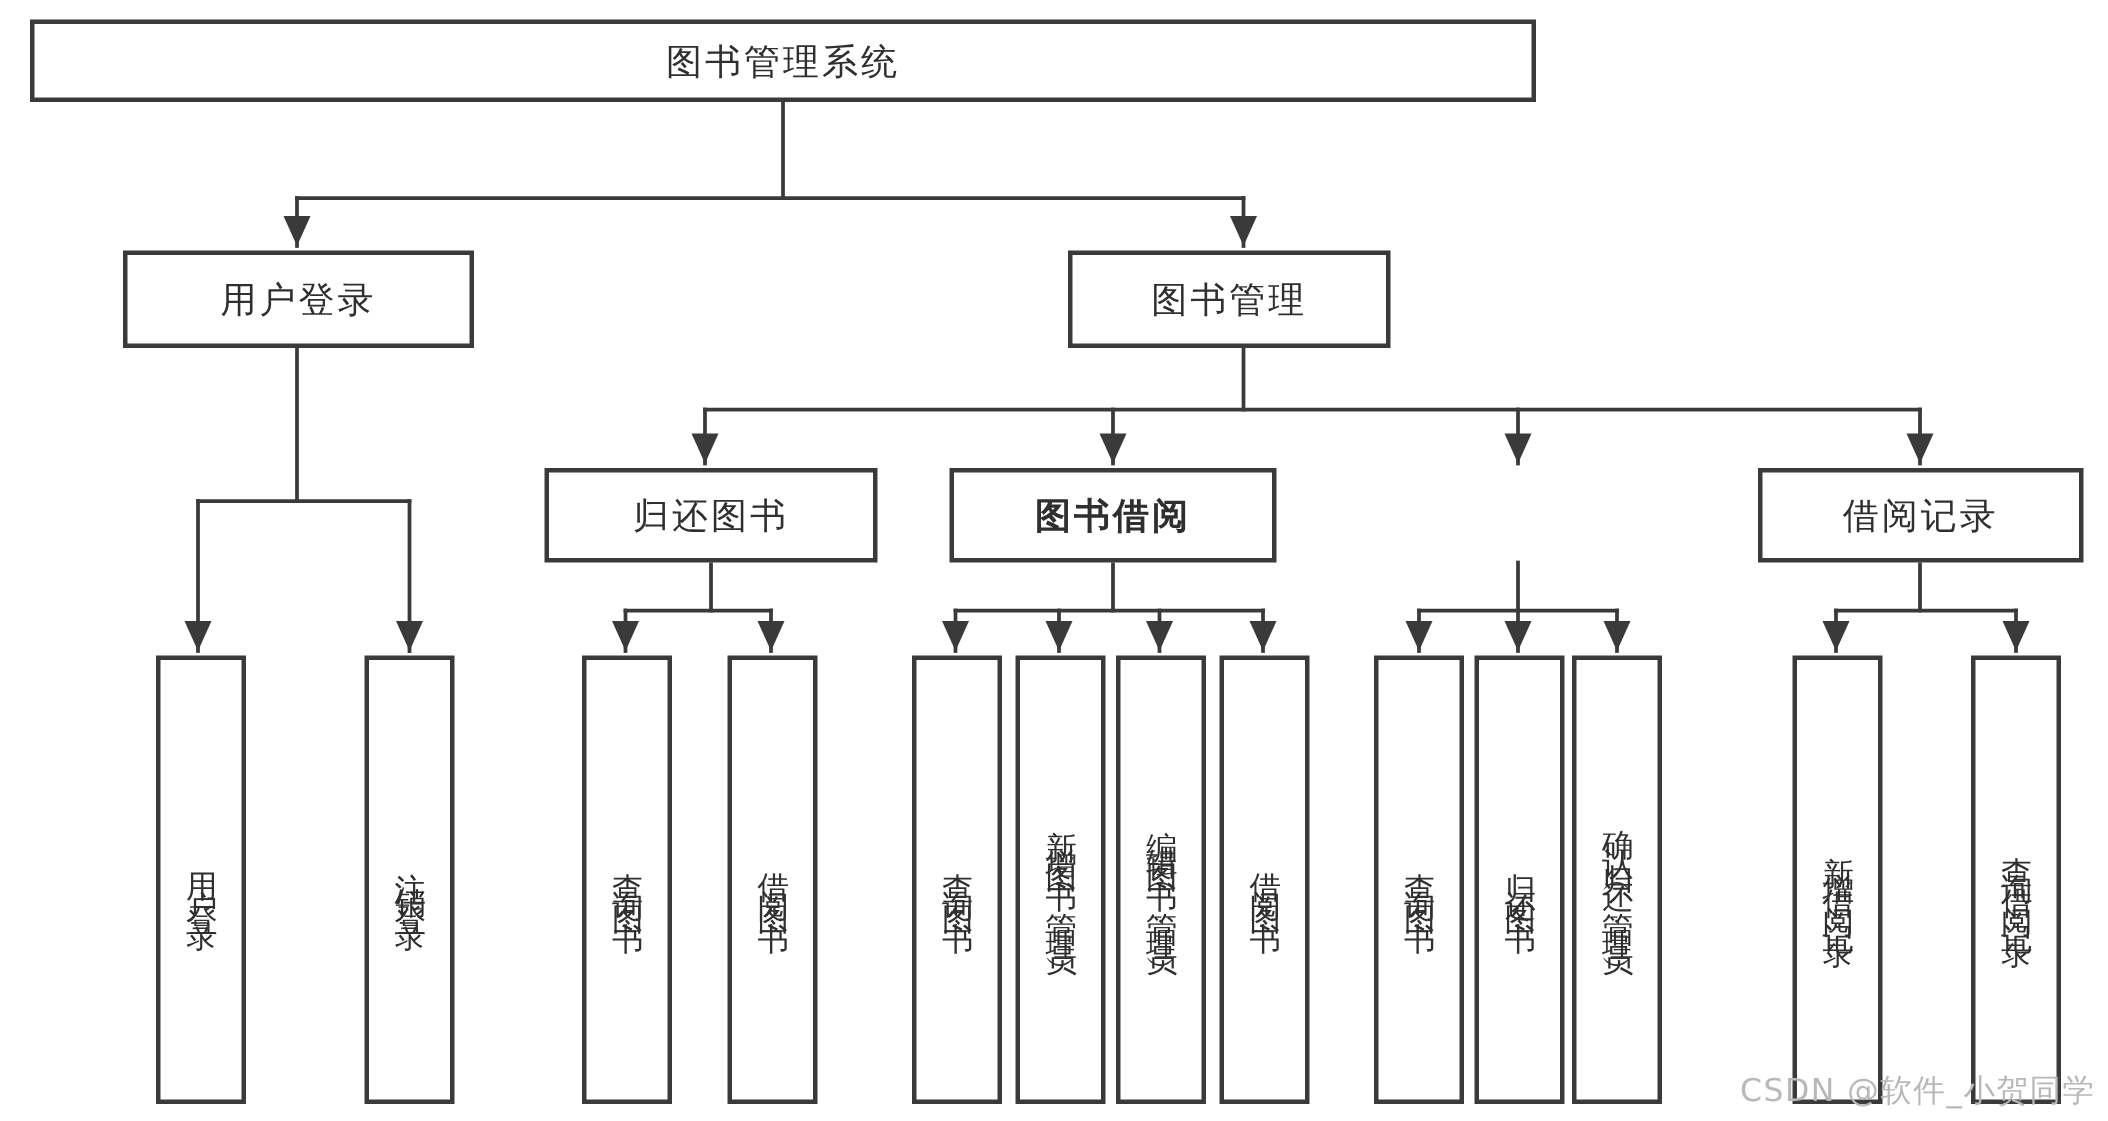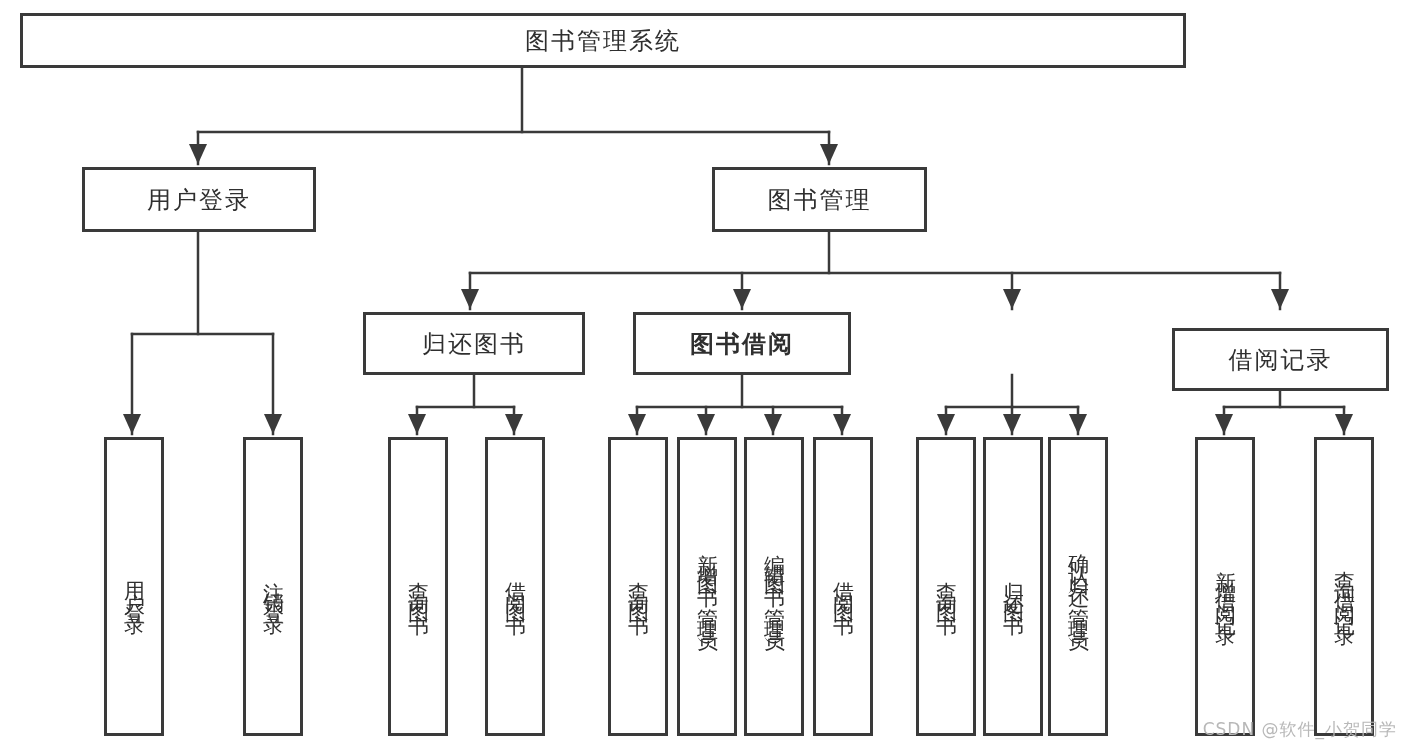--- a/index.html
+++ b/index.html
@@ -39,46 +39,46 @@
   }
   .leaf span {
     writing-mode: vertical-rl;
     text-orientation: mixed;
     font-size: 21px;
     letter-spacing: 11px;
     line-height: 1;
     white-space: nowrap;
   }
   
-  #n-root        { left: 20px;   top: 13px;  width: 1166px; height: 55px; text-align: right; }
+  #n-root        { left: 20px;   top: 13px;  width: 1004px; height: 55px; text-align: right; }
   #n-user-login  { left: 82px;   top: 167px; width: 234px;  height: 65px; }
   #n-book-mgmt   { left: 712px;  top: 167px; width: 215px;  height: 65px; }
   #n-newbook     { left: 363px;  top: 312px; width: 222px;  height: 63px; }
   #n-borrowmod   { left: 633px;  top: 312px; width: 218px;  height: 63px; font-weight: bold; }
   #n-current     { left: 903px;  top: 312px; width: 218px;  height: 63px; }
-  #n-record      { left: 1172px; top: 328px; width: 217px;  height: 63px; }
+  #n-record      { left: 1172px; top: 312px; width: 217px;  height: 63px; }
   .leaf          { top: 437px;   height: 299px; width: 60px; }
   #n-l1  { left: 104px;  }
   #n-l2  { left: 243px;  }
   #n-l3  { left: 388px;  }
   #n-l4  { left: 485px;  }
   #n-l5  { left: 608px;  }
   #n-l6  { left: 677px;  }
   #n-l7  { left: 744px;  }
   #n-l8  { left: 813px;  }
   #n-l9  { left: 916px;  }
   #n-l10 { left: 983px;  }
   #n-l11 { left: 1048px; }
   #n-l12 { left: 1195px; }
   #n-l13 { left: 1314px; }
   .watermark {
     position: absolute;
     right: 8px;
     bottom: 6px;
-    font-size: 17px;
+    font-size: 21px;
     color: #b8b8b8;
     letter-spacing: 1px;
     white-space: nowrap;
   }
 </style>
 </head>
 <body>
 
 <div class="canvas">
 

